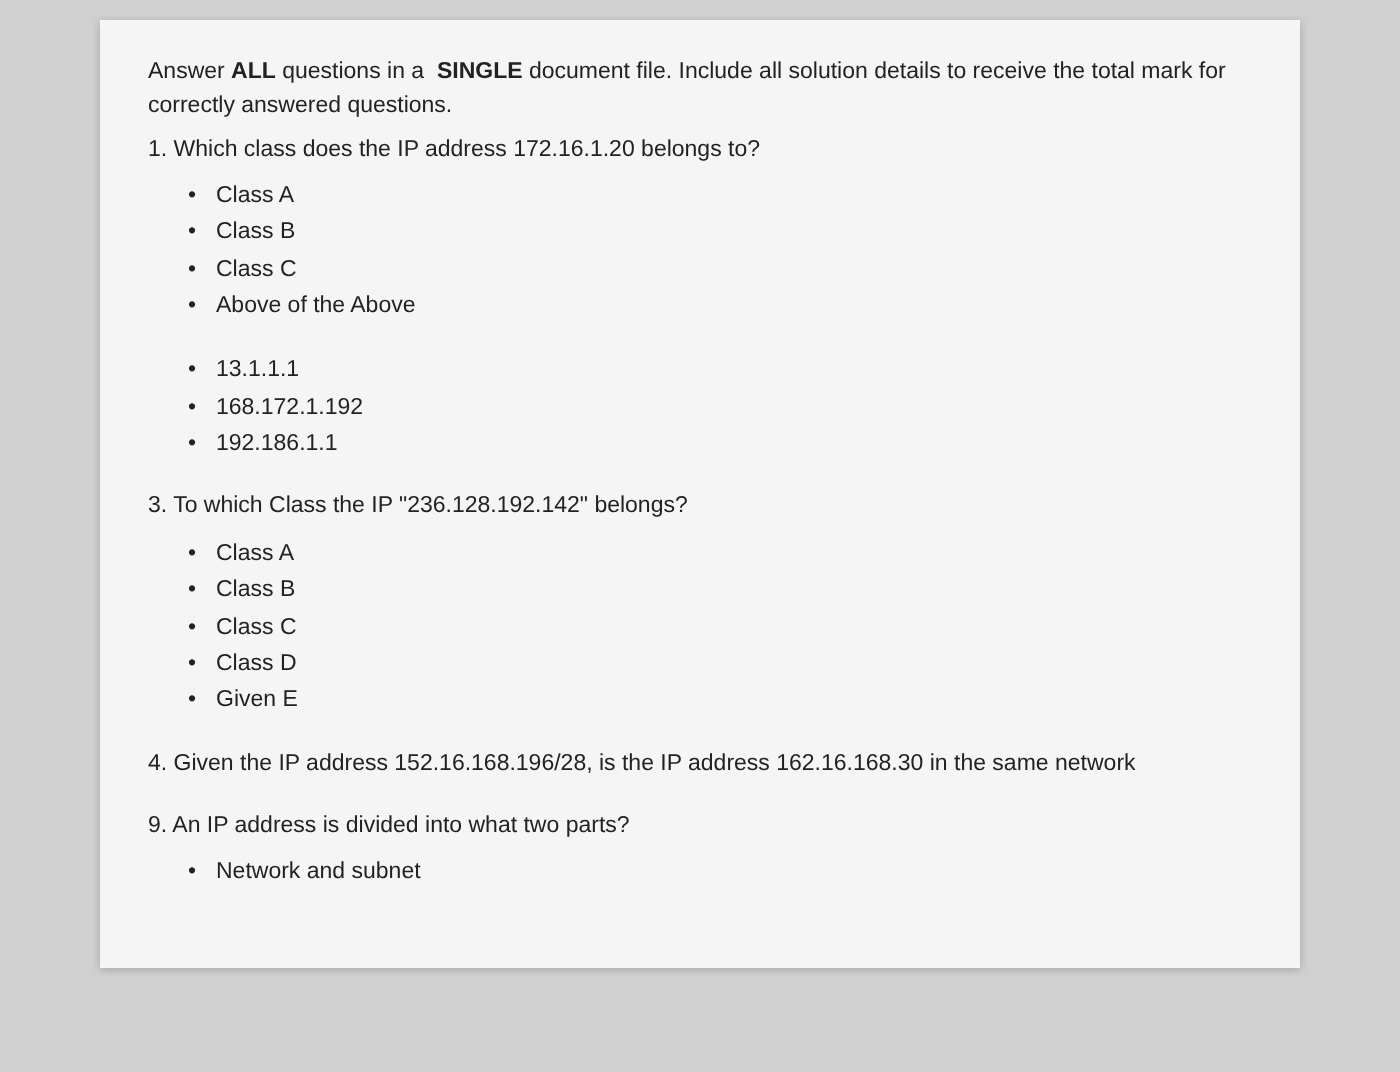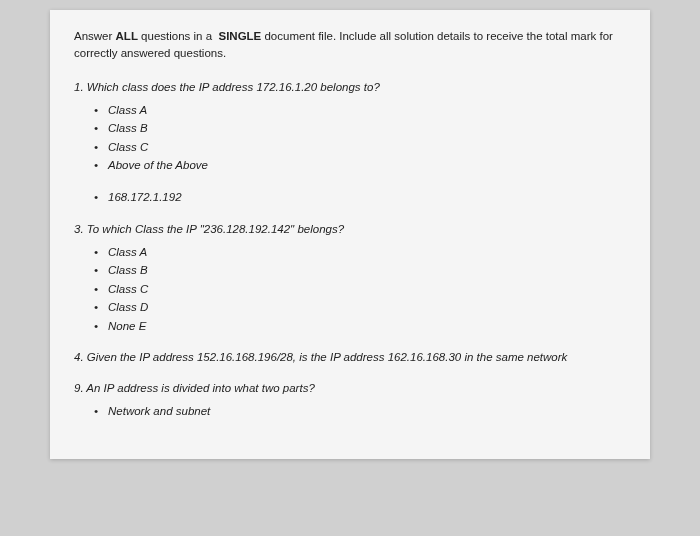--- a/index.html
+++ b/index.html
@@ -21,28 +21,27 @@
     }
     .document {
       background-color: #f5f5f5;
       width: 600px;
       padding: 18px 24px 24px 24px;
       box-shadow: 0 1px 4px rgba(0,0,0,0.2);
     }
     .intro {
       font-size: 11.5px;
       line-height: 1.5;
-      margin-bottom: 16px;
+      margin-bottom: 4px;
     }
     .intro strong {
       font-weight: bold;
     }
     .question-block {
       margin-bottom: 14px;
-      font-style: italic;
     }
     .question-text {
       font-size: 11.5px;
       line-height: 1.5;
       margin-bottom: 5px;
     }
     .options {
       list-style: none;
       padding-left: 20px;
     }
@@ -72,31 +71,33 @@
         <div class="question-text">1. Which class does the IP address 172.16.1.20 belongs to?</div>
         <ul class="options">
           <li>Class A</li>
           <li>Class B</li>
           <li>Class C</li>
           <li>Above of the Above</li>
         </ul>
       </div>
       <div class="question-block">
         <ul class="options">
+          <li>13.1.1.1</li>
           <li>168.172.1.192</li>
+          <li>192.186.1.1</li>
         </ul>
       </div>
       <div class="question-block">
         <div class="question-text">3. To which Class the IP "236.128.192.142" belongs?</div>
         <ul class="options">
           <li>Class A</li>
           <li>Class B</li>
           <li>Class C</li>
           <li>Class D</li>
-          <li>None E</li>
+          <li>Given E</li>
         </ul>
       </div>
       <div class="question-block">
         <div class="question-text">4. Given the IP address 152.16.168.196/28, is the IP address 162.16.168.30 in the same network</div>
       </div>
       <div class="question-block">
         <div class="question-text">9. An IP address is divided into what two parts?</div>
         <ul class="options">
           <li>Network and subnet</li>
         </ul>

